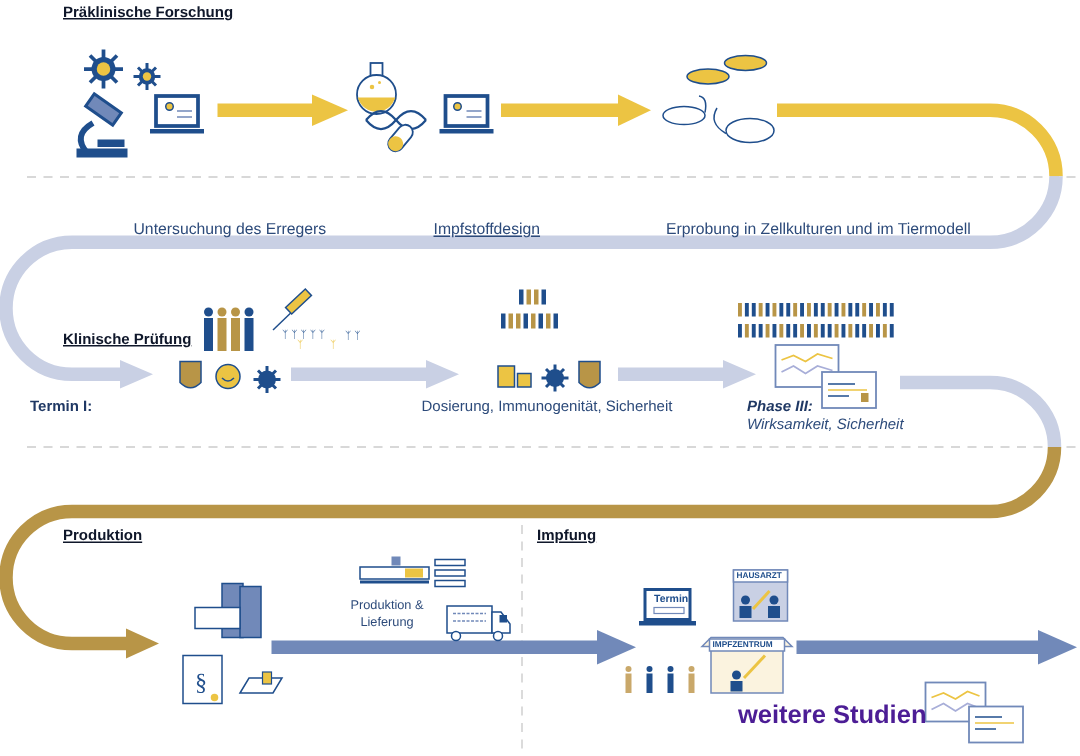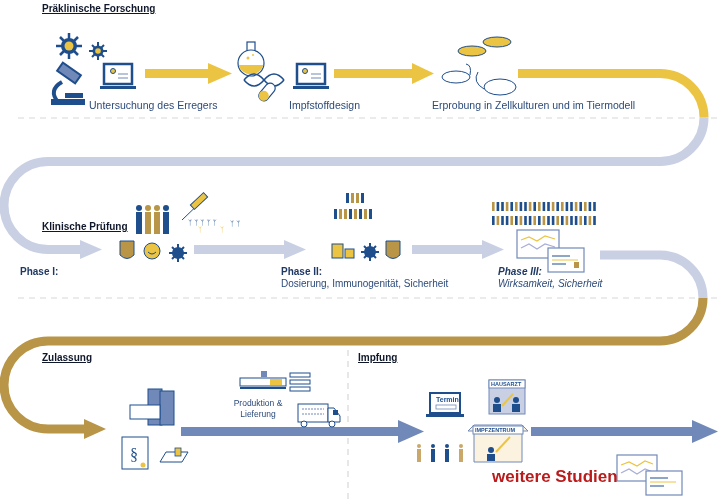--- a/index.html
+++ b/index.html
@@ -1,24 +1,24 @@
 <!DOCTYPE html>
 <html><head>
 <meta charset="utf-8">
 <style>
   html,body{margin:0;padding:0;background:#fff;}
   body{width:720px;height:504px;position:relative;overflow:hidden;font-family:"Liberation Sans","DejaVu Sans",sans-serif;color:#1f3864;}
   svg.bg{position:absolute;left:0;top:0;}
   .t{position:absolute;white-space:nowrap;}
   .h{font-weight:bold;font-size:10px;color:#0f172a;text-decoration:underline;}
-  .lbl{font-size:10.5px;color:#2c4a7a;}
+  .lbl{font-size:10.5px;color:#2c4a7a;margin-top:48px;}
   .ph{font-size:10px;color:#2c4a7a;line-height:12px;}
   .ph b{font-weight:bold;display:block;color:#1f3864;}
   .sm{font-size:8.5px;color:#2c4a7a;text-align:center;line-height:11px;}
-  .ws{font-weight:bold;font-size:17px;color:#b91c1c;}
+  .ws{font-weight:bold;font-size:17px;color:#4c1d95;}
 </style>
 </head>
 <body>
 
 <svg class="bg" width="720" height="504" viewBox="0 0 720 504">
 
   <line x1="18" y1="118" x2="720" y2="118" stroke="#d8d8d8" stroke-width="1.2" stroke-dasharray="6,5"></line>
   <line x1="18" y1="298" x2="720" y2="298" stroke="#d8d8d8" stroke-width="1.2" stroke-dasharray="6,5"></line>
   <line x1="348" y1="350" x2="348" y2="504" stroke="#d8d8d8" stroke-width="1.2" stroke-dasharray="6,5"></line>
 
@@ -317,32 +317,31 @@
     <polyline points="621,473 629,469 637,474 645,469 653,472" fill="none" stroke="#a8aed8" stroke-width="1.2"></polyline>
     <rect x="646" y="471" width="36" height="24" fill="#fff" stroke="#7189b9" stroke-width="1.2"></rect>
     <line x1="650" y1="478" x2="668" y2="478" stroke="#1f4e8c"></line>
       <line x1="650" y1="482" x2="676" y2="482" stroke="#ecc443"></line>
       <line x1="650" y1="486" x2="664" y2="486" stroke="#1f4e8c"></line>
   </g>
 </svg>
 
 <div class="t h" style="left:42px;top:3px;">Präklinische Forschung</div>
 <div class="t h" style="left:42px;top:175px;margin-top:46px;">Klinische Prüfung</div>
-<div class="t h" style="left:42px;top:352px;">Zulassung</div>
+<div class="t h" style="left:42px;top:352px;">Produktion</div>
 <div class="t h" style="left:358px;top:352px;">Impfung</div>
 
 <div class="t lbl" style="left:89px;top:99px;">Untersuchung des Erregers</div>
-<div class="t lbl" style="left:289px;top:99px;">Impfstoffdesign</div>
-<div class="t lbl" style="left:432px;top:99px;">Erprobung in Zellkulturen und im Tiermodell</div>
+<div class="t lbl" style="left:289px;top:99px;text-decoration:underline;">Impfstoffdesign</div>
+<div class="t lbl" style="left:444px;top:99px;">Erprobung in Zellkulturen und im Tiermodell</div>
 
 <div class="t ph" style="left:20px;top:266px;">
-  <b>Phase I:</b>
+  <b>Termin I:</b>
 </div>
 <div class="t ph" style="left:281px;top:266px;">
-  <b>Phase II:</b>
   <span>Dosierung, Immunogenität, Sicherheit</span>
 </div>
 <div class="t ph" style="left:498px;top:266px;font-style:italic;">
   <b>Phase III:</b>
   <span>Wirksamkeit, Sicherheit</span>
 </div>
 
 <div class="t sm" style="left:226px;top:398px;width:64px;text-align:center;">
   <div>Produktion &amp;</div>
   <div>Lieferung</div>

